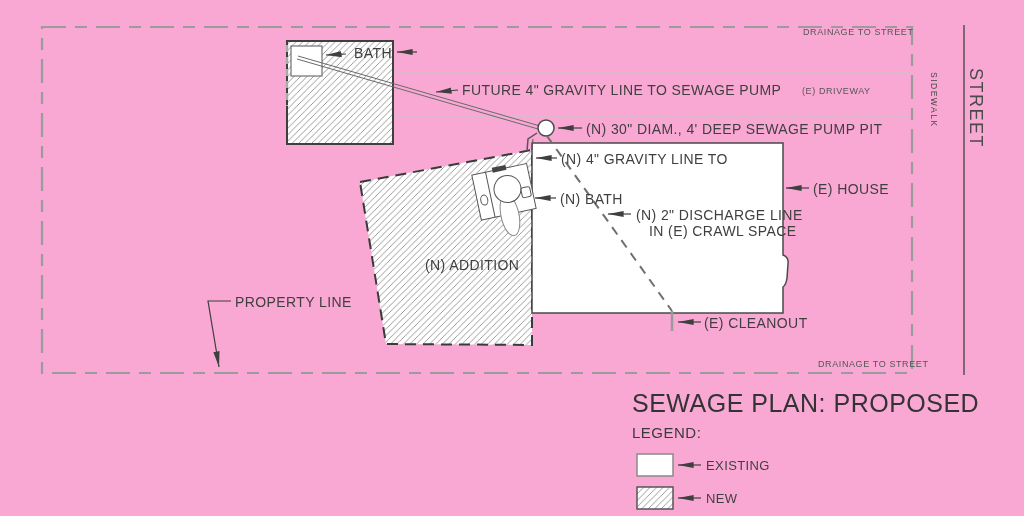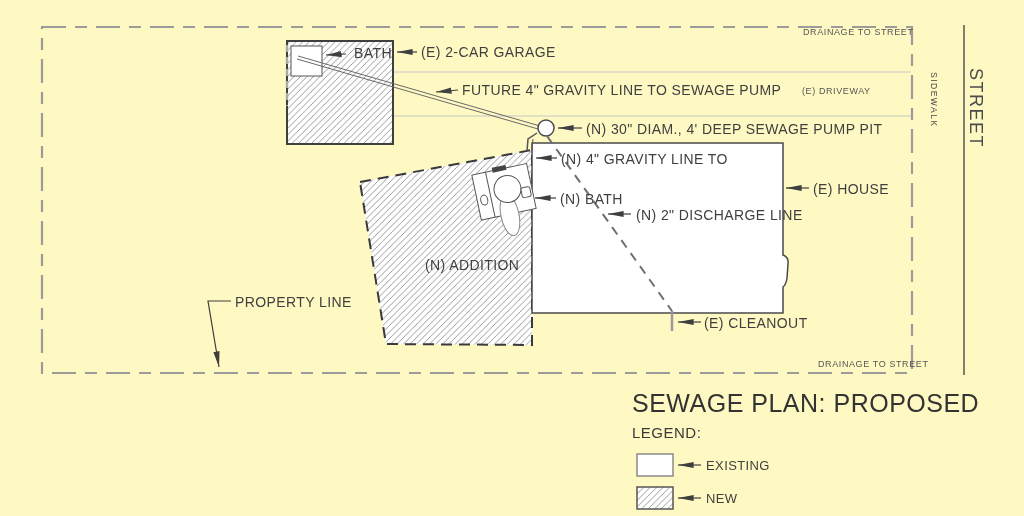--- a/index.html
+++ b/index.html
@@ -1,17 +1,17 @@
 <!DOCTYPE html>
 <html><head>
 <meta charset="utf-8">
 <style>
   html,body{margin:0;padding:0;background:#ffffff;}
   .canvas{
-    position:relative;width:1024px;height:516px;background:#fef9c3;overflow:hidden;
+    position:relative;width:1024px;height:516px;background:#f9a8d4;overflow:hidden;
     font-family:"Liberation Sans", sans-serif;color:#3d3d3d;
   }
   .canvas svg{position:absolute;left:0;top:0;}
   .lbl{position:absolute;white-space:nowrap;font-size:14px;letter-spacing:.4px;color:#3f3f3f;}
   .lbl-sm{position:absolute;white-space:nowrap;font-size:9px;letter-spacing:.6px;color:#555;}
   .lbl-vert{position:absolute;white-space:nowrap;writing-mode:vertical-rl;letter-spacing:1.5px;color:#4a4a4a;}
   .two-line{line-height:16px;}
   .title{position:absolute;font-size:25px;letter-spacing:.5px;color:#333;white-space:nowrap;}
   .legend-title{position:absolute;font-size:15px;letter-spacing:.5px;color:#3a3a3a;white-space:nowrap;}
   .legend-lbl{position:absolute;font-size:13px;letter-spacing:.4px;color:#3f3f3f;white-space:nowrap;}
@@ -86,30 +86,30 @@
     <line x1="701" y1="498" x2="678" y2="498" stroke="#3f3f3f" stroke-width="1.2" marker-end="url(#arw)"></line>
   </svg>
 
   <div class="lbl-sm" style="left:803px;top:27px;">DRAINAGE  TO STREET</div>
   <div class="lbl-sm" style="left:818px;top:359px;">DRAINAGE  TO STREET</div>
   <div class="lbl-sm" style="left:802px;top:86px;">(E) DRIVEWAY</div>
   <div class="lbl-vert" style="left:929px;top:72px;font-size:8.5px;">SIDEWALK</div>
   <div class="lbl-vert" style="left:965px;top:68px;font-size:18px;">STREET</div>
 
   <div class="lbl" style="left:347px;top:45px;margin-left:7px;">BATH</div>
-  <div class="lbl" style="left:421px;top:44px;">(E) 2-CAR GARAGE</div>
   <div class="lbl" style="left:462px;top:82px;">FUTURE 4" GRAVITY LINE TO SEWAGE PUMP</div>
   <div class="lbl" style="left:586px;top:121px;">(N) 30" DIAM., 4' DEEP SEWAGE PUMP PIT</div>
   <div class="lbl two-line" style="left:561px;top:151px;">
     <div>(N) 4" GRAVITY LINE TO</div>
   </div>
   <div class="lbl" style="left:560px;top:191px;">(N) BATH</div>
   <div class="lbl" style="left:813px;top:181px;">(E) HOUSE</div>
   <div class="lbl two-line" style="left:636px;top:207px;">
     <div>(N) 2" DISCHARGE LINE</div>
+    <div style="margin-left:13px;">IN (E) CRAWL SPACE</div>
   </div>
   <div class="lbl" style="left:417px;top:257px;margin-left:8px;">(N) ADDITION</div>
   <div class="lbl" style="left:235px;top:294px;">PROPERTY LINE</div>
   <div class="lbl" style="left:704px;top:315px;">(E) CLEANOUT</div>
 
   <div class="title" style="left:632px;top:389px;">SEWAGE PLAN: PROPOSED</div>
   <div class="legend-title" style="left:632px;top:424px;">LEGEND:</div>
   <div class="legend-lbl" style="left:706px;top:458px;">EXISTING</div>
   <div class="legend-lbl" style="left:706px;top:491px;">NEW</div>
 

